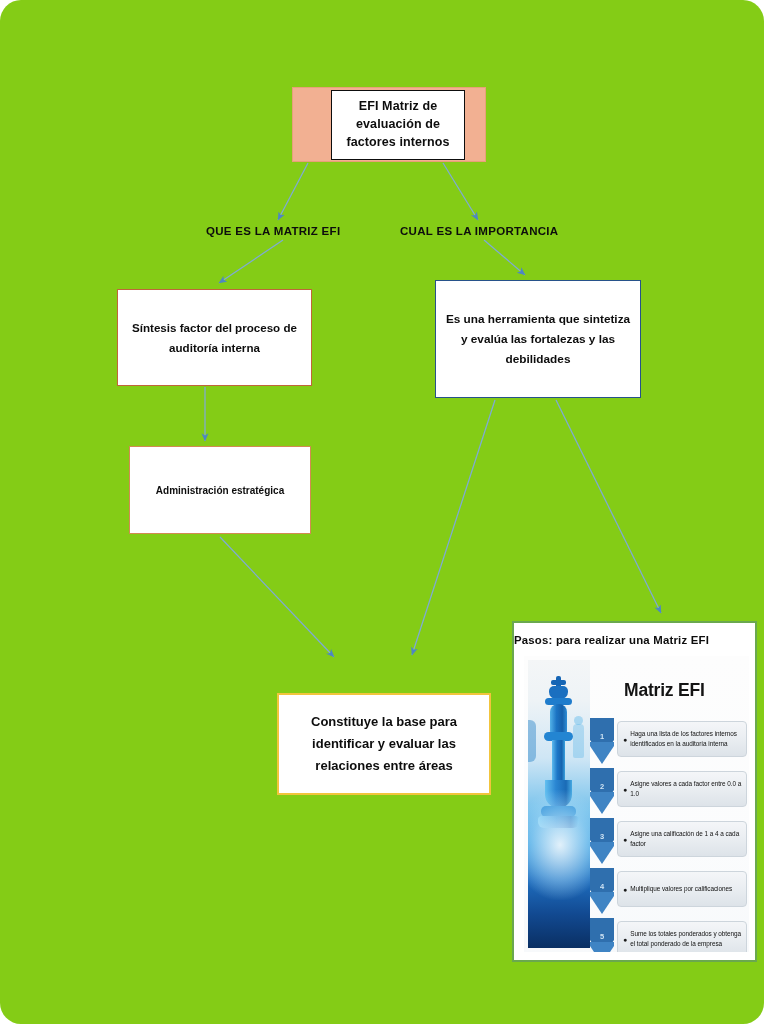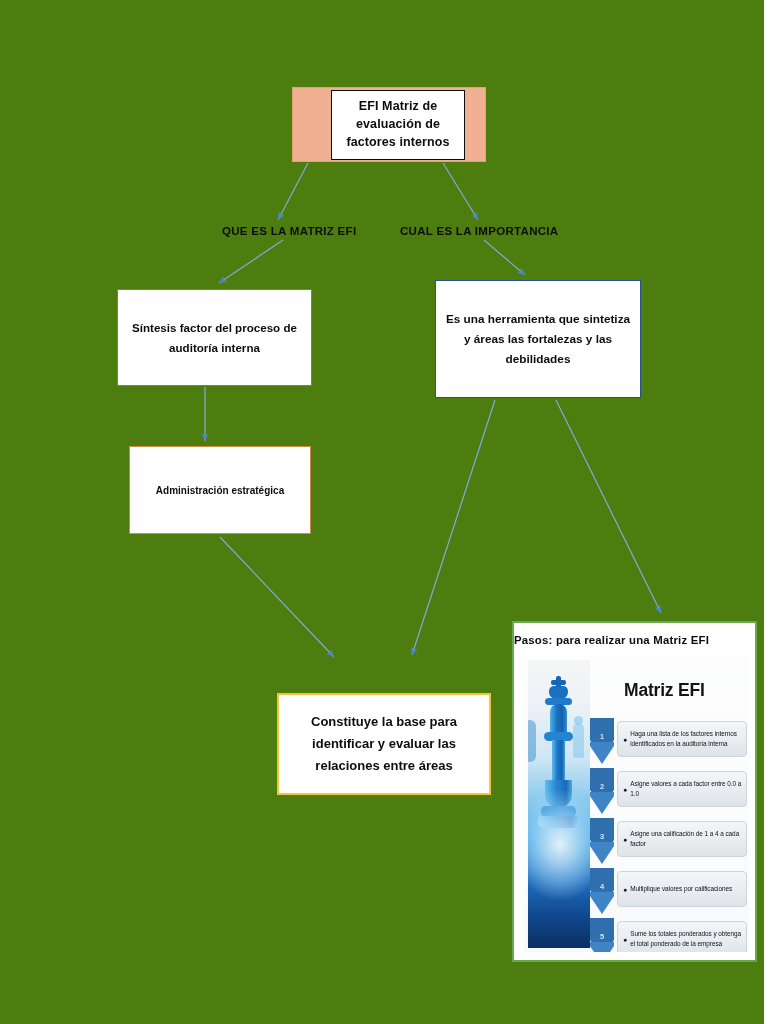--- a/index.html
+++ b/index.html
@@ -8,22 +8,23 @@
     background: #ffffff;
   }
   body {
     font-family: "Liberation Sans", sans-serif;
     -webkit-font-smoothing: antialiased;
   }
   #page {
     position: relative;
     width: 764px;
     height: 1024px;
-    background: #4d7c0f;
+    background: #84cc16;
     overflow: hidden;
+    border-radius: 21px;
   }
   .svg-layer {
     position: absolute;
     left: 0;
     top: 0;
     width: 768px;
     height: 1024px;
     pointer-events: none;
   }
   .node {
@@ -69,21 +70,21 @@
 
   
   .branch-label {
     position: absolute;
     font-size: 11.5px;
     font-weight: bold;
     letter-spacing: .3px;
     color: #0d0d0d;
     white-space: nowrap;
   }
-  #label-que  { left: 206px; top: 225px; margin-left: 16px; }
+  #label-que  { left: 206px; top: 225px; }
   #label-cual { left: 400px; top: 225px; }
 
   
   #box-sintesis {
     left: 117px;
     top: 289px;
     width: 195px;
     height: 97px;
     border: 1.4px solid #c0653a;
     background: #ffffff;
@@ -317,21 +318,21 @@
   </div>
 
   <div class="branch-label" id="label-que">QUE ES LA MATRIZ EFI</div>
   <div class="branch-label" id="label-cual">CUAL ES LA IMPORTANCIA</div>
 
   <div class="node" id="box-sintesis">
     <span class="txt">Síntesis factor del proceso de auditoría interna</span>
   </div>
 
   <div class="node" id="box-herramienta">
-    <span class="txt">Es una herramienta que sintetiza y áreas las fortalezas y las debilidades</span>
+    <span class="txt">Es una herramienta que sintetiza y evalúa las fortalezas y las debilidades</span>
   </div>
 
   <div class="node" id="box-admin">
     <span class="txt">Administración estratégica</span>
   </div>
 
   <div class="node" id="box-constituye">
     <span class="txt">Constituye la base para identificar y evaluar las relaciones entre áreas</span>
   </div>
 

